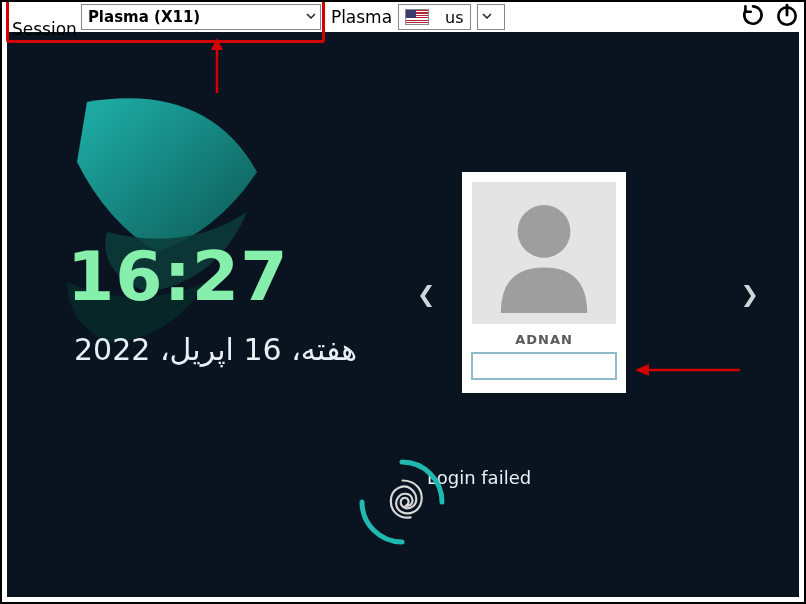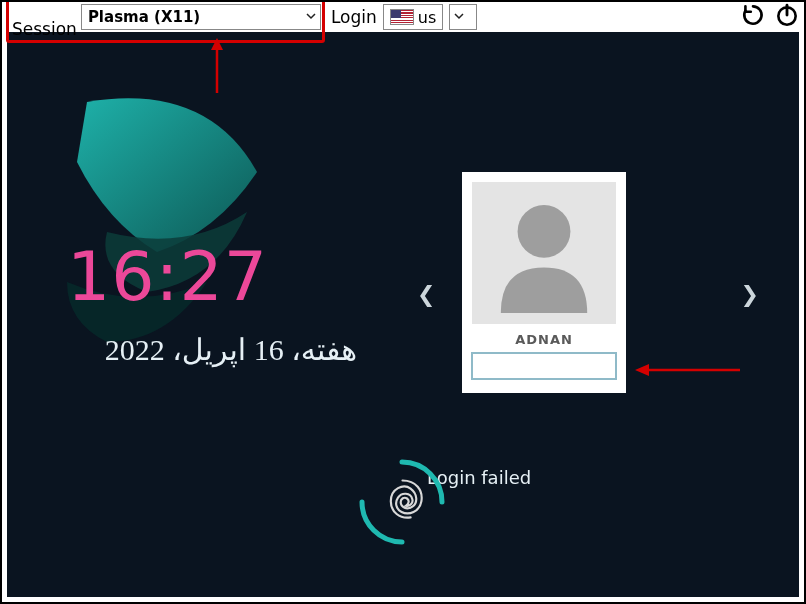--- a/index.html
+++ b/index.html
@@ -10,36 +10,36 @@
   .topbar { position: absolute; top: 0; left: 0; right: 0; height: 30px; background: #fff; display: flex; align-items: center; padding: 0 4px; gap: 6px; z-index: 10; }
   .topbar .label { font-size: 17px; color: #000; }
   .dropdown { height: 26px; background: #fff; border: 1px solid #888; display: flex; align-items: center; justify-content: space-between; padding: 0 4px 0 6px; font-size: 15px; font-weight: bold; }
   .session-dd { width: 240px; }
   .layout-dd { width: 28px; padding: 0 4px; }
   .chev { font-size: 12px; color: #222; }
   .session-wrap { border: 3px solid #d40000; border-radius: 3px; padding: 1px; display: flex; align-items: center; gap: 2px; }
   .session-wrap .label { padding: 0 2px; margin-top: 24px; }
   .flag { width: 24px; height: 16px; display: inline-block; position: relative; border: 1px solid #888; background: repeating-linear-gradient(#b22234 0 1.2px,#fff 1.2px 2.4px); }
   .flag::before { content:""; position:absolute; top:0; left:0; width:10px; height:8px; background:#3c3b6e; }
-  .layout-box { display:flex; align-items:center; gap:4px; border:1px solid #888; height:26px; padding:0 6px; }
+  .layout-box { display:flex; align-items:center; gap:16px; border:1px solid #888; height:26px; padding:0 6px; }
   .spacer { flex: 1; }
   .power-icons { display:flex; gap:8px; align-items:center; }
   .power-icons svg { width:26px; height:26px; }
   .pbtn { cursor:pointer; }
 
   
   .stage { position:absolute; top:30px; left:5px; right:5px; bottom:5px; background:#0a1420; overflow:hidden; }
 
   
   .shape { position:absolute; top:60px; left:40px; width:260px; height:260px; }
   .shape svg { width:100%; height:100%; }
 
   
-  .clock { position:absolute; left:60px; top:205px; color:#ec4899; font-size:68px; font-weight:400; letter-spacing:1px; }
-  .date { position:absolute; left:50px; top:300px; color:#e6f0f5; font-size:30px; direction:rtl; text-align:right; width:300px;font-family:Liberation Serif, serif; }
+  .clock { position:absolute; left:60px; top:205px; color:#86efac; font-size:68px; font-weight:700; letter-spacing:1px; }
+  .date { position:absolute; left:50px; top:300px; color:#e6f0f5; font-size:30px; direction:rtl; text-align:right; width:300px; }
 
   
   .card { position:absolute; left:455px; top:140px; width:164px; background:#fff; padding:10px 10px 14px; display:flex; flex-direction:column; align-items:center; }
   .avatar-box { width:144px; height:142px; background:#e4e4e4; display:flex; align-items:center; justify-content:center; }
   .avatar-box svg { width:120px; height:120px; }
   .username { margin-top:8px; font-size:13px; font-weight:700; color:#5a5a5a; letter-spacing:1px; }
   .pw { margin-top:6px; width:144px; height:26px; border:1px solid #4a90a4; background:#fff; outline:2px solid #8fbac8; outline-offset:-1px; }
 
   
   .navchev { position:absolute; top:250px; color:#ccd6db; font-size:22px; cursor:pointer; user-select:none; }
@@ -65,21 +65,21 @@
     <span class="label">Session</span>
     <div class="dropdown session-dd">
       <span>Plasma (X11)</span>
       <span class="chev">
         <svg width="10" height="10" viewBox="0 0 10 10">
             <path d="M1 3 L5 7 L9 3" stroke="#222" stroke-width="1.5" fill="none"></path>
           </svg>
       </span>
     </div>
   </div>
-  <span class="label">Login</span>
+  <span class="label">Plasma</span>
   <div class="layout-box">
     <span class="flag"></span>
     <span>us</span>
   </div>
   <div class="dropdown layout-dd">
     <span class="chev">
       <svg width="10" height="10" viewBox="0 0 10 10">
           <path d="M1 3 L5 7 L9 3" stroke="#222" stroke-width="1.5" fill="none"></path>
         </svg>
     </span>

